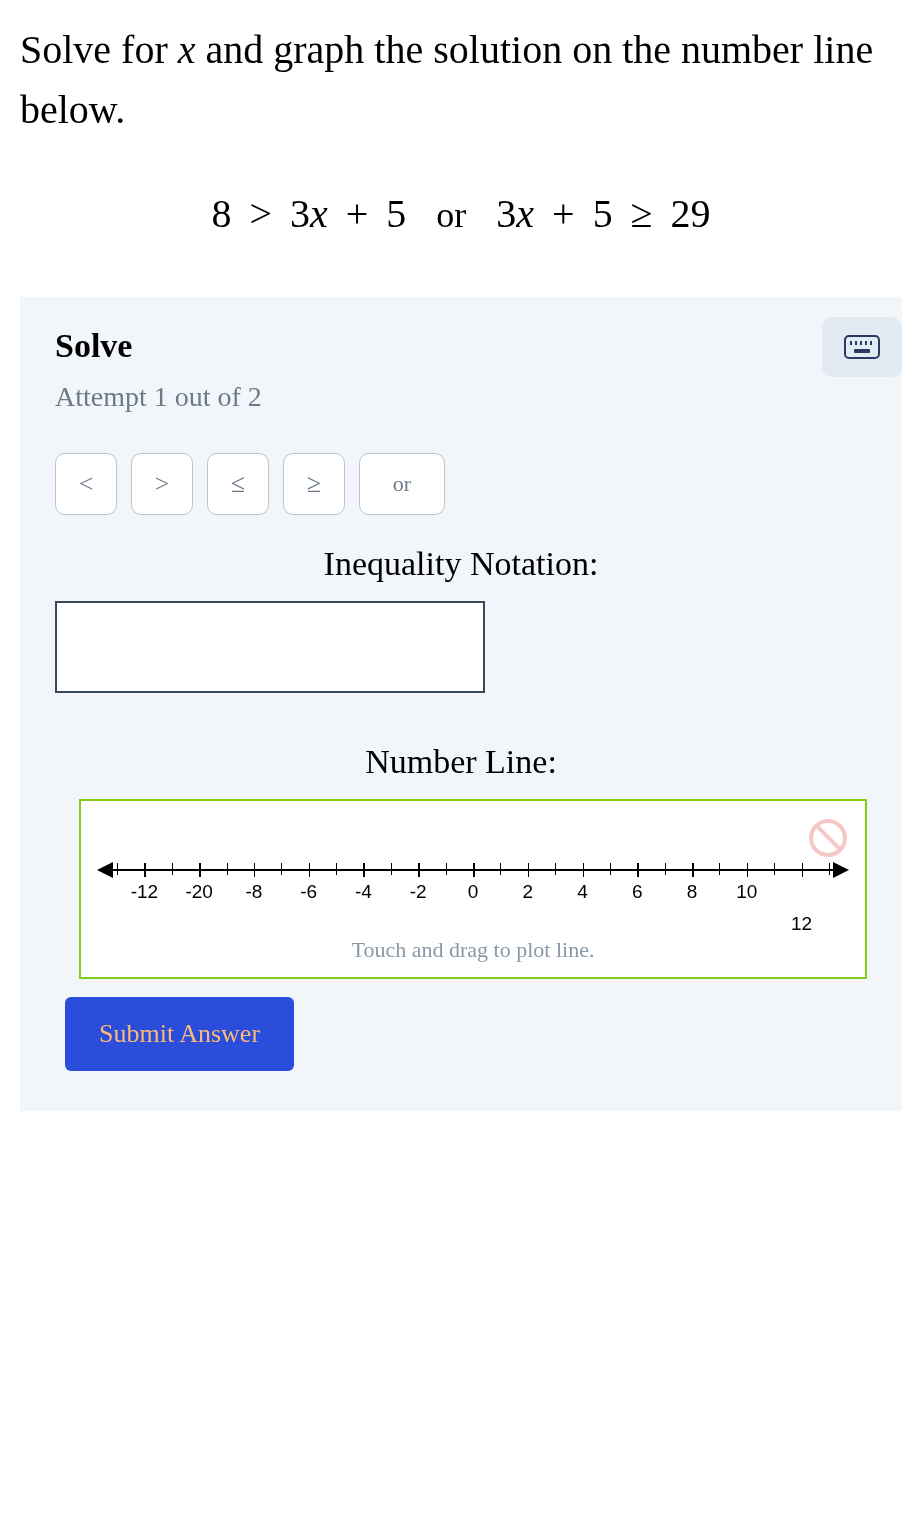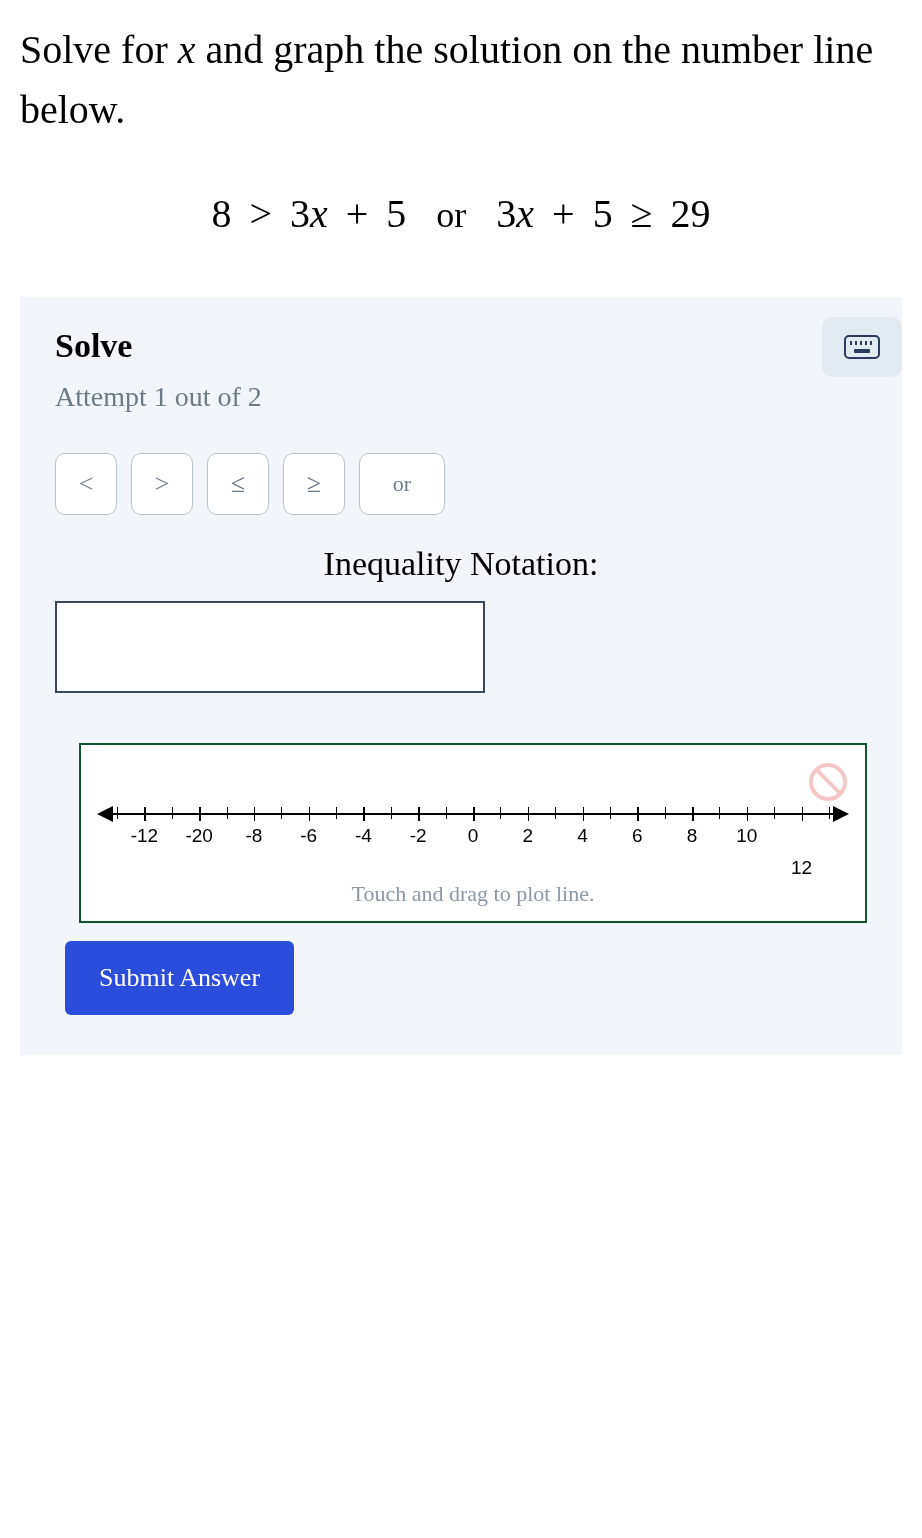--- a/index.html
+++ b/index.html
@@ -102,21 +102,21 @@
 .notation-input {
   width: 430px;
   height: 92px;
   border: 2px solid #3a4a5c;
   background: #fff;
   font-size: 24px;
   padding: 0 10px;
 }
 .number-line-section { margin-top: 50px; }
 .chart-box {
-  border: 2px solid #14532d;
+  border: 2px solid #84cc16;
   background: #fff;
   margin-left: 24px;
   padding: 20px 18px 14px 18px;
   position: relative;
 }
 .clear-icon {
   position: absolute;
   right: 18px;
   top: 18px;
   width: 38px;
@@ -178,21 +178,21 @@
 .hint {
   text-align: center;
   color: #8a98a6;
   font-size: 22px;
   margin-top: 16px;
 }
 .submit-btn {
   margin-top: 18px;
   margin-left: 10px;
   background: #2b4ddb;
-  color: #ffffff;
+  color: #fdba74;
   border: none;
   border-radius: 6px;
   padding: 22px 34px;
   font-size: 26px;
   font-family: Georgia, serif;
   cursor: pointer;
 }
 </style>
 </head>
 <body>
@@ -228,20 +228,21 @@
       <div class="sym-btn">&gt;</div>
       <div class="sym-btn">≤</div>
       <div class="sym-btn">≥</div>
       <div class="sym-btn wide">or</div>
     </div>
 
     <div class="section-label">Inequality Notation:</div>
     <input class="notation-input" type="text" value="" style="">
 
     <div class="number-line-section">
+      <div class="section-label">Number Line:</div>
       <div class="chart-box">
         <div class="clear-icon"></div>
         <div class="axis-wrap">
           <div class="axis-line"></div>
           <div class="arrow left"></div>
           <div class="arrow right"></div>
           <div class="ticks" id="ticks">
               <div class="tick" style="left: 0%;"></div>
               <div class="tick major" style="left: 3.84615%;"></div>
               <div class="tick-label" style="left: 3.84615%;">-12</div>

